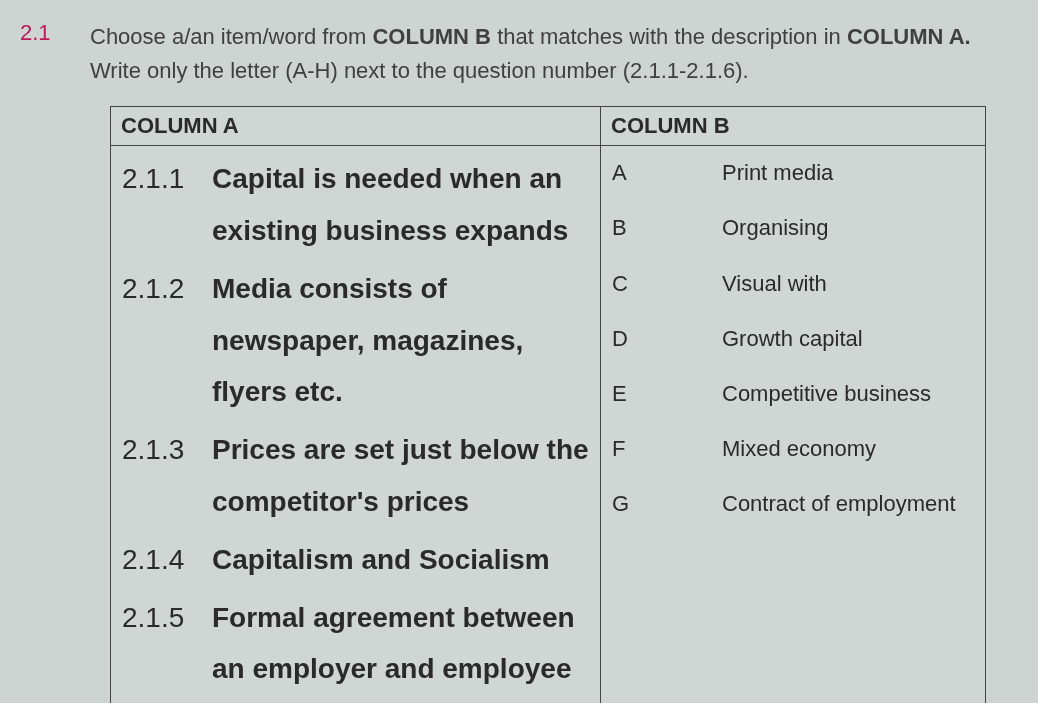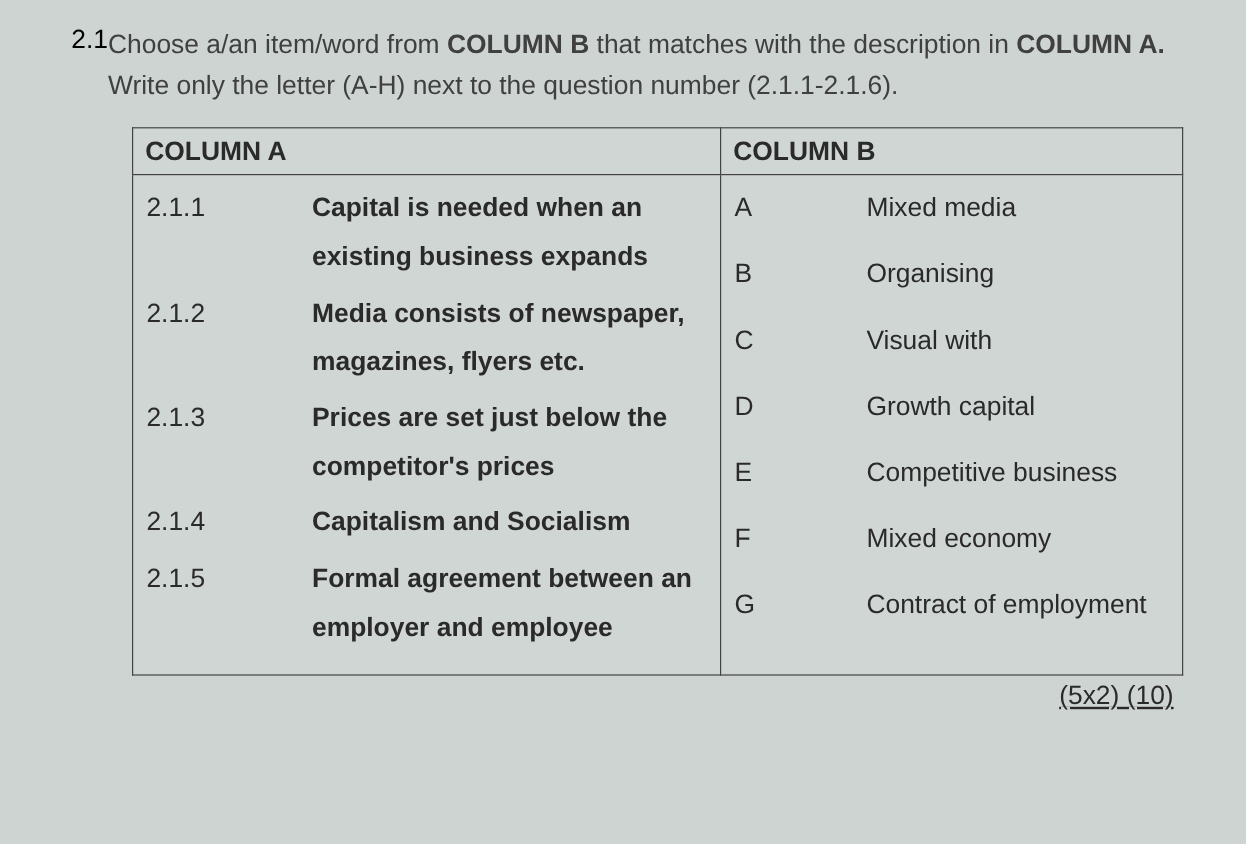--- a/index.html
+++ b/index.html
@@ -17,22 +17,21 @@
   }
   .question-row {
     display: flex;
     align-items: flex-start;
     margin-bottom: 18px;
   }
   .q-number {
     font-size: 22px;
     width: 70px;
     flex-shrink: 0;
-    color: #000000;
-    text-align: right;
+    color: #be185d;
   }
   .q-text {
     font-size: 22px;
     line-height: 1.55;
     color: #404040;
   }
   .q-text .bold {
     font-weight: bold;
   }
   .table-wrap {
@@ -60,23 +59,22 @@
   .colB {
     width: 44%;
   }
   .cell-content {
     padding: 6px 10px 12px 10px;
   }
   .itemA {
     display: flex;
     align-items: flex-start;
     margin-bottom: 6px;
-    font-size: 22px;
+    font-size: 28px;
     line-height: 1.85;
-    gap: 48px;
   }
   .itemA .num {
     width: 90px;
     flex-shrink: 0;
   }
   .itemA .desc {
     flex: 1;
     font-weight: bold;
   }
   .itemB {
@@ -142,21 +140,21 @@
             <div class="itemA">
               <div class="num">2.1.5</div>
               <div class="desc">Formal agreement between an employer and employee</div>
             </div>
           </div>
         </td>
         <td class="colB">
           <div class="cell-content">
             <div class="itemB">
               <div class="letter">A</div>
-              <div>Mixed media</div>
+              <div>Print media</div>
             </div>
             <div class="itemB">
               <div class="letter">B</div>
               <div>Organising</div>
             </div>
             <div class="itemB">
               <div class="letter">C</div>
               <div>Visual with</div>
             </div>
             <div class="itemB">

